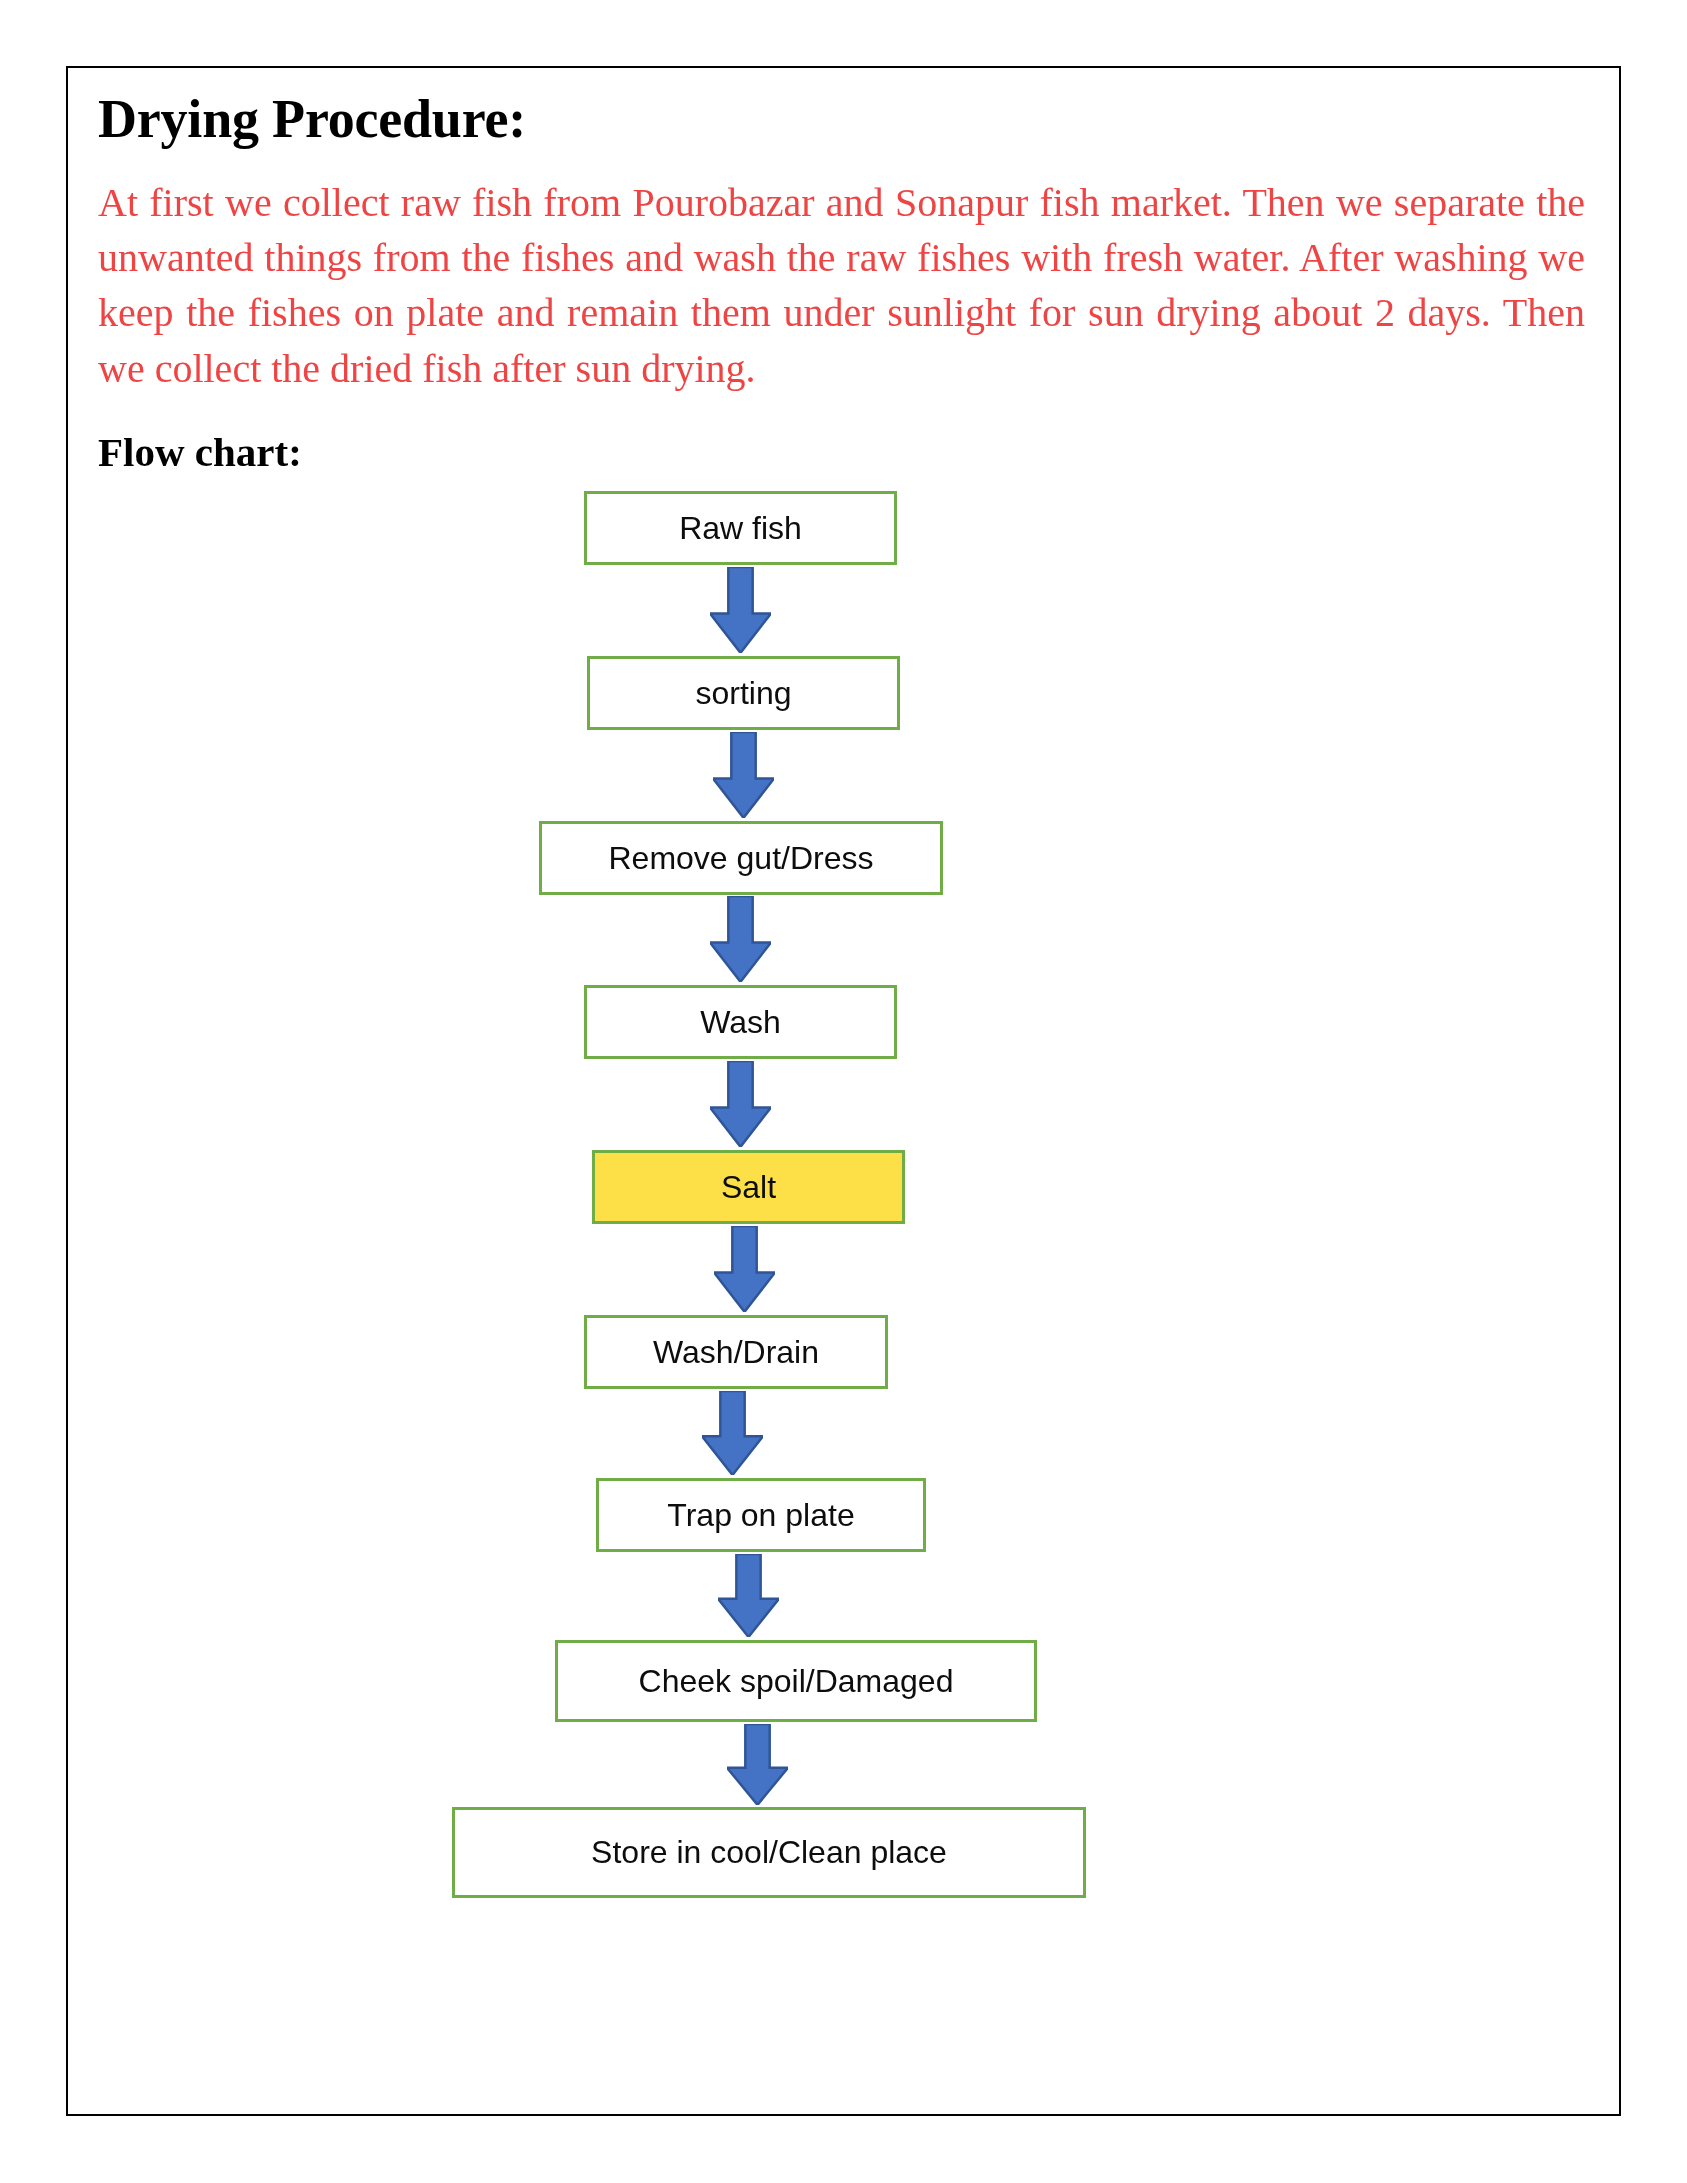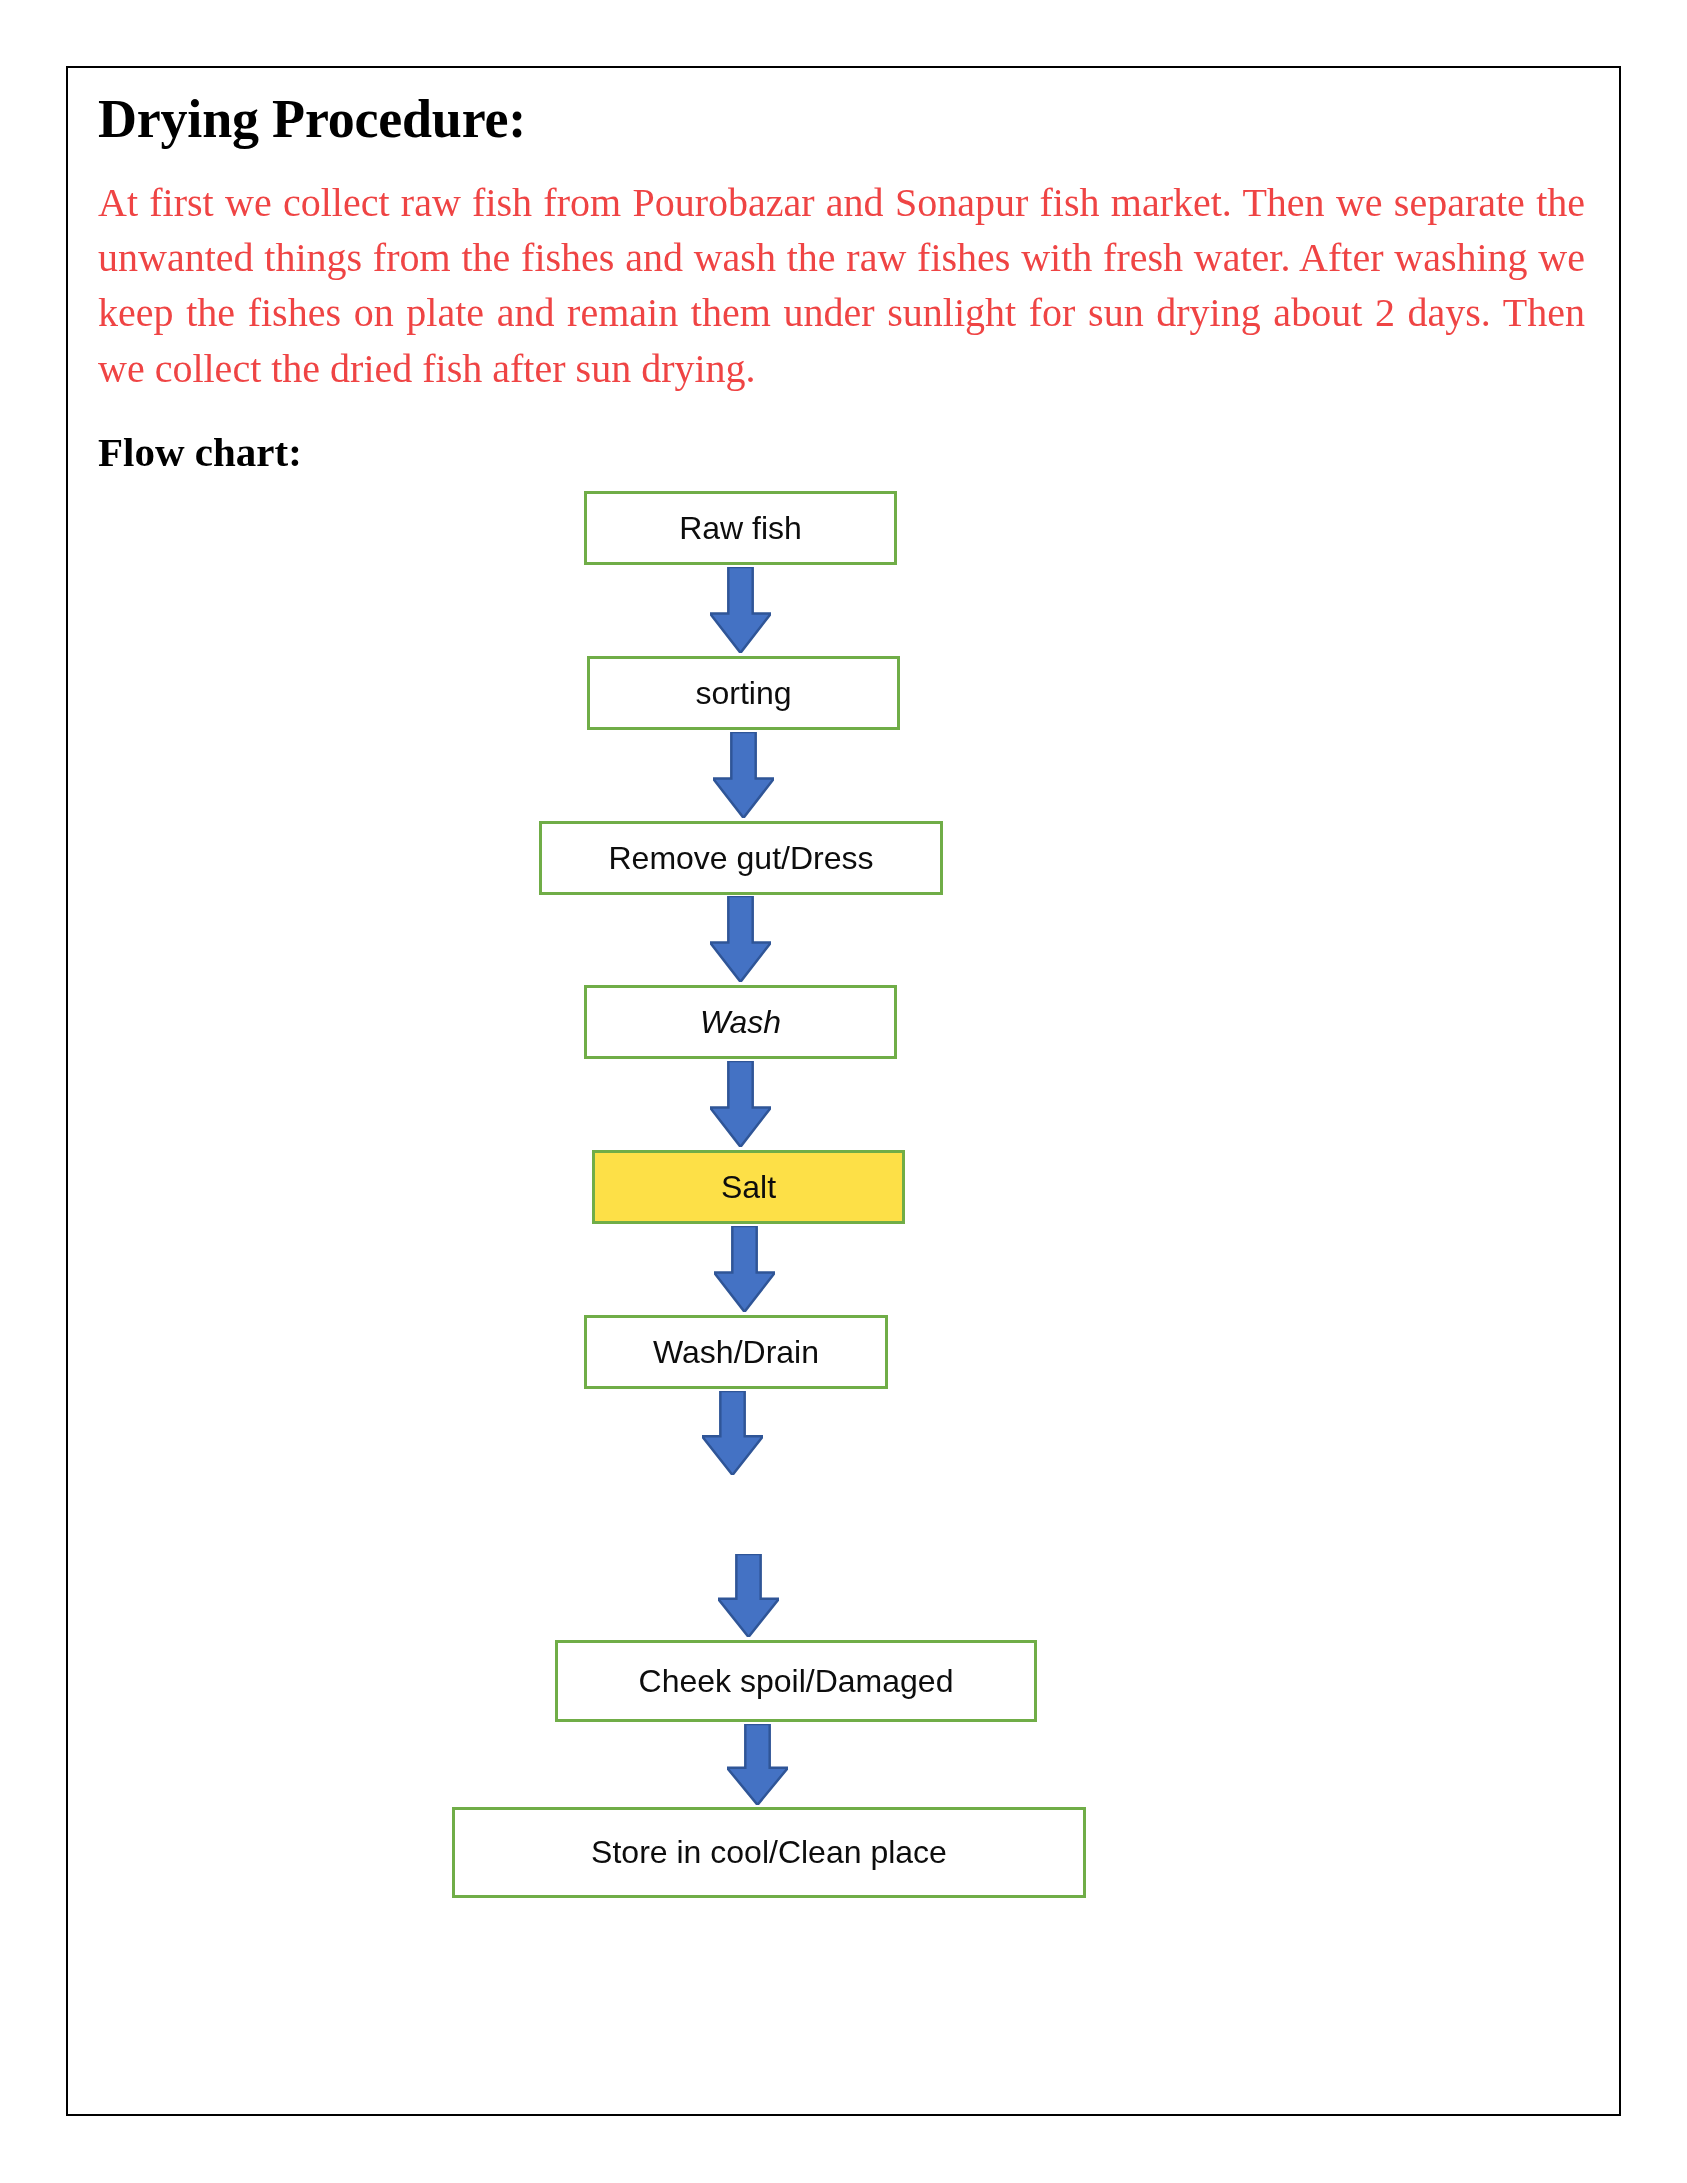--- a/index.html
+++ b/index.html
@@ -63,28 +63,31 @@
     <div id="flow">
         <div class="node" style="left: 486px; top: 0px; width: 313px; height: 74px; border-color: rgb(112, 173, 71); background: rgb(255, 255, 255);">
           <span>Raw fish</span>
         </div>
         <div class="node" style="left: 489px; top: 165px; width: 313px; height: 74px; border-color: rgb(112, 173, 71); background: rgb(255, 255, 255);">
           <span>sorting</span>
         </div>
         <div class="node" style="left: 441px; top: 330px; width: 404px; height: 74px; border-color: rgb(112, 173, 71); background: rgb(255, 255, 255);">
           <span>Remove gut/Dress</span>
         </div>
-        <div class="node" style="left: 486px; top: 494px; width: 313px; height: 74px; border-color: rgb(112, 173, 71); background: rgb(255, 255, 255); font-style: italic;">
+        <div class="node" style="left: 486px; top: 494px; width: 313px; height: 74px; border-color: rgb(112, 173, 71); background: rgb(255, 255, 255);">
           <span>Wash</span>
         </div>
         <div class="node" style="left: 494px; top: 659px; width: 313px; height: 74px; border-color: rgb(112, 173, 71); background: #fde047;">
           <span>Salt</span>
         </div>
         <div class="node" style="left: 486px; top: 824px; width: 304px; height: 74px; border-color: rgb(112, 173, 71); background: rgb(255, 255, 255);">
           <span>Wash/Drain</span>
+        </div>
+        <div class="node" style="left: 498px; top: 987px; width: 330px; height: 74px; border-color: rgb(112, 173, 71); background: rgb(255, 255, 255);">
+          <span>Trap on plate</span>
         </div>
         <div class="node" style="left: 457px; top: 1149px; width: 482px; height: 82px; border-color: rgb(112, 173, 71); background: rgb(255, 255, 255);">
           <span>Cheek spoil/Damaged</span>
         </div>
         <div class="node" style="left: 354px; top: 1316px; width: 634px; height: 91px; border-color: rgb(112, 173, 71); background: rgb(255, 255, 255);">
           <span>Store in cool/Clean place</span>
         </div>
         <div class="arrow" style="left: 612px; top: 76px;">
           <svg width="61" height="86" viewBox="0 0 74 104">
             <polygon points="22.2,0 51.8,0 51.8,56.16 74,56.16 37,104 0,56.16 22.2,56.16" fill="#4472C4" stroke="#2F5597" stroke-width="3" stroke-linejoin="miter"></polygon>

